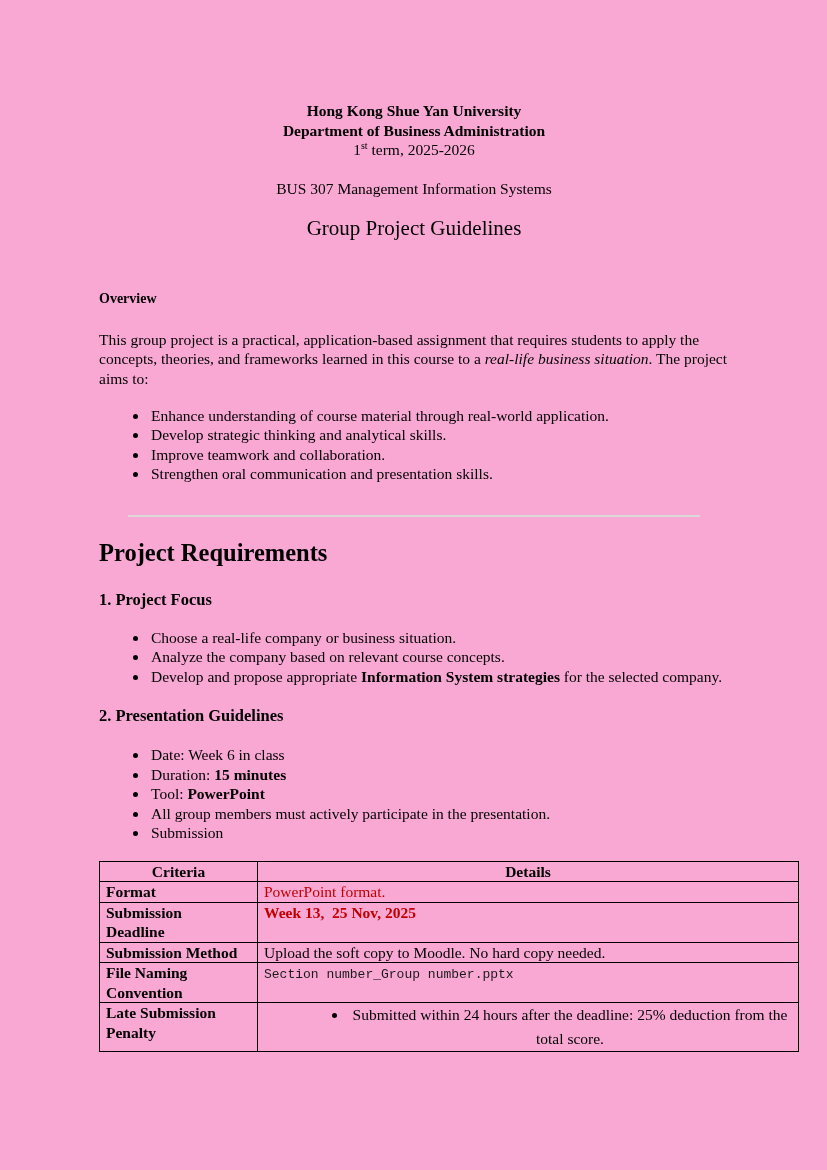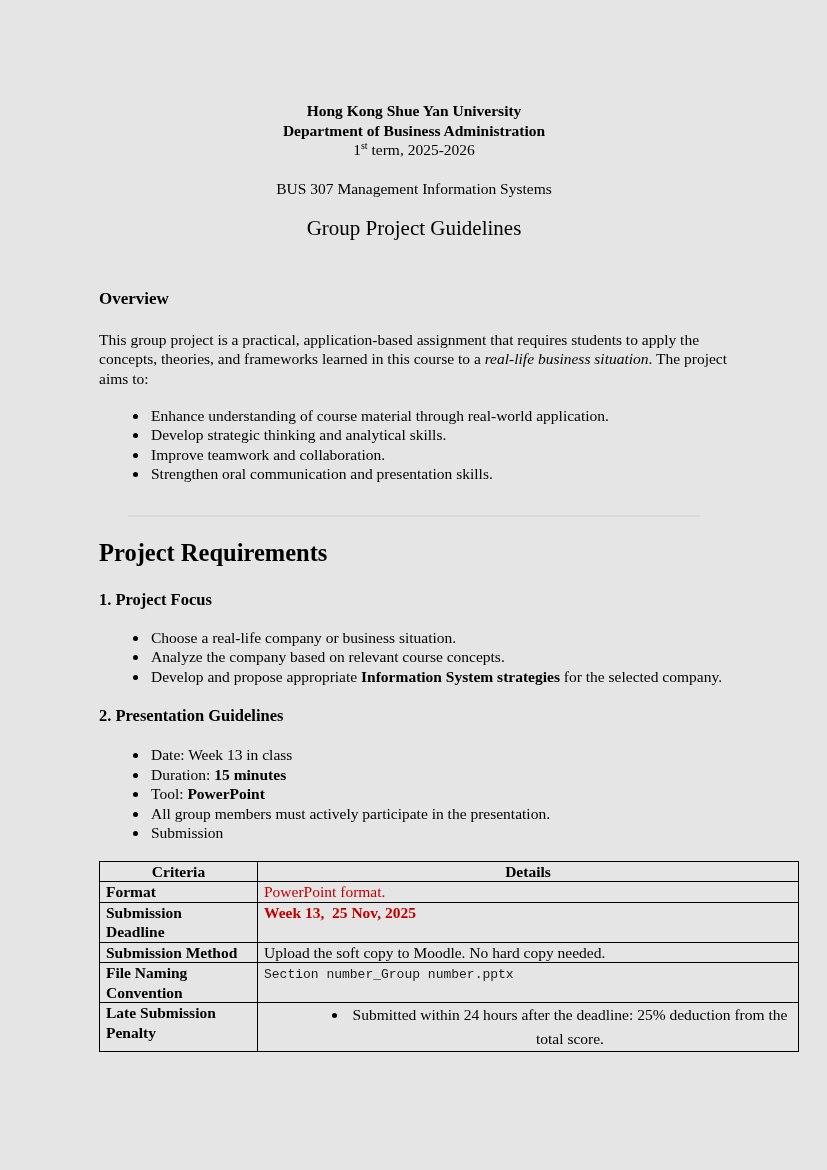--- a/index.html
+++ b/index.html
@@ -1,40 +1,40 @@
 <!DOCTYPE html>
 <html><head>
 <meta charset="utf-8">
 <style>
   html,body { margin:0; padding:0; background:#ffffff; }
   .page {
     position:relative;
     width:827px; height:1170px;
-    background:#e5e5e5;
+    background:#f9a8d4;
     overflow:hidden;
     font-family:"Liberation Serif", serif;
     color:#000;
   }
   .content {
     position:absolute;
     left:99px; top:0;
     width:630px;
     font-size:15.5px;
     line-height:19.5px;
   }
   
   .doc-header { padding-top:101px; text-align:center; }
   .doc-header .hline { font-weight:bold; }
   .doc-header .hline-plain { font-weight:normal; }
   sup.term-sup { font-size:10px; vertical-align:super; line-height:0; }
   .course-line { margin-top:19.5px; text-align:center; }
   .doc-title { margin-top:16px; text-align:center; font-size:21px; line-height:27px; font-weight:normal; }
 
   
-  .h-overview { margin:46px 0 0 0; font-size:17px; line-height:21px; font-weight:bold; }
+  .h-overview { margin:46px 0 0 0; font-size:14px; line-height:21px; font-weight:bold; }
   .overview-paragraph { margin:21px 0 8px 0; }
   ul.doc-list { margin:17.5px 0 0 0; padding:0 0 0 50px; }
   ul.doc-list li { line-height:19.5px; padding-left:2px; }
 
   .section-divider {
     margin:31px 0 0 29px;
     width:572px; height:0;
     border:none;
     border-top:2px solid #d9d9d9;
   }
@@ -107,21 +107,21 @@
 
     <ul class="doc-list focus-list">
       <li>Choose a real-life company or business situation.</li>
       <li>Analyze the company based on relevant course concepts.</li>
       <li><span>Develop and propose appropriate </span><b>Information System strategies</b><span> for the selected company.</span></li>
     </ul>
 
     <h3 class="h-sub h-sub-2">2. Presentation Guidelines</h3>
 
     <ul class="doc-list pres-list">
-      <li>Date: Week 13 in class</li>
+      <li>Date: Week 6 in class</li>
       <li><span>Duration: </span><b>15 minutes</b></li>
       <li><span>Tool: </span><b>PowerPoint</b></li>
       <li>All group members must actively participate in the presentation.</li>
       <li>Submission</li>
     </ul>
 
     <table class="criteria-table">
       <colgroup>
           <col class="c1">
           <col>

